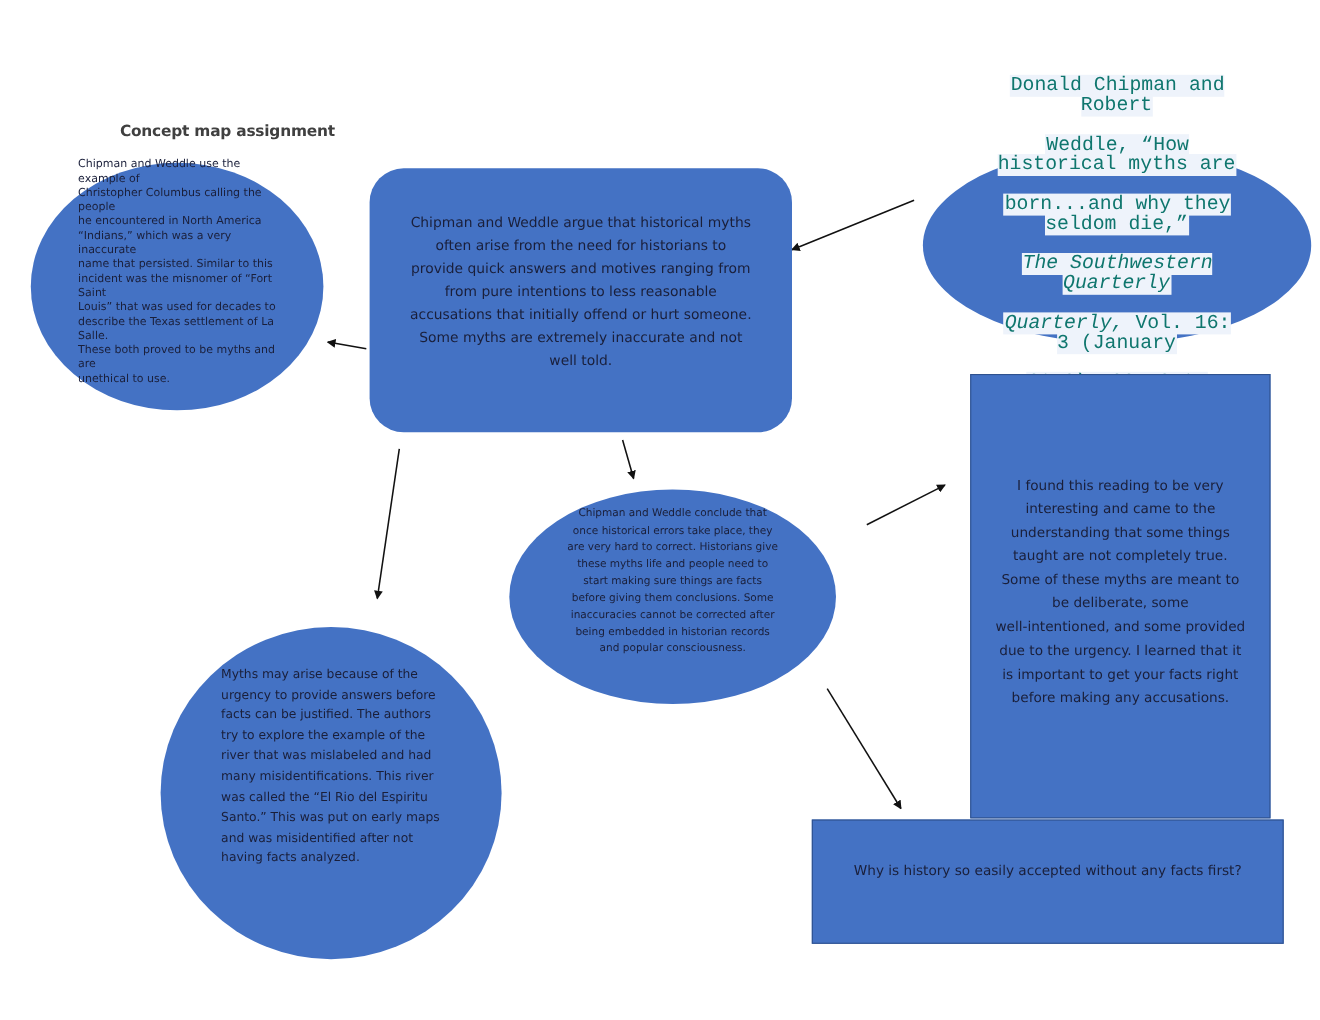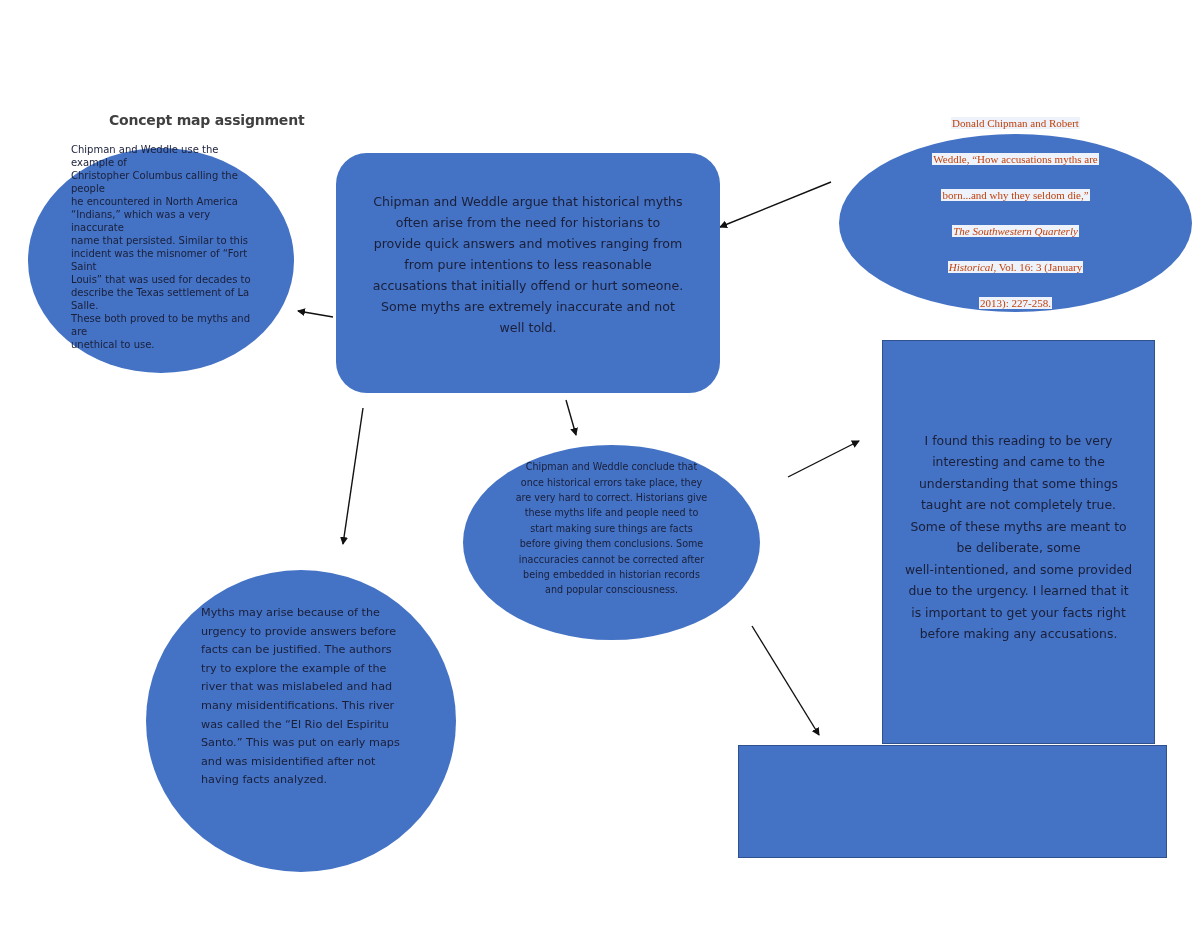--- a/index.html
+++ b/index.html
@@ -10,22 +10,22 @@
     .node { position: absolute; background: #4472c4; color: #1a1f3a;
             display: flex; align-items: center; justify-content: center; text-align: center;
             box-sizing: border-box; font-family: "DejaVu Sans", sans-serif; }
     .node .txt { white-space: pre-line; }
     .ellipse { border-radius: 50%; }
     #n-columbus { left: 28px; top: 148px; width: 266px; height: 225px; }
     #n-columbus .txt { text-align: left; font-size: 10px; line-height: 13px; width: 180px; margin-top: -28px; }
     #n-main { left: 336px; top: 153px; width: 384px; height: 240px; border-radius: 31px; }
     #n-main .txt { font-size: 12.6px; line-height: 21px; width: 360px; margin-top: -18px; }
     #n-citation { left: 839px; top: 134px; width: 353px; height: 178px; }
-    #n-citation .txt { font-family: Liberation Serif, serif; font-size: 11px; line-height: 18px;
-                       color: #c2410c; margin-top: -38px; width: 220px; }
+    #n-citation .txt { font-family: Liberation Mono, monospace; font-size: 18px; line-height: 18px;
+                       color: #0f766e; margin-top: -38px; width: 220px; }
     #n-citation .hl { background: #eef3fb; padding: 0 1px; }
     #n-citation .it { font-style: italic; }
     #n-conclude { left: 463px; top: 445px; width: 297px; height: 195px; }
     #n-conclude .txt { font-size: 9.6px; line-height: 15.4px; width: 230px; margin-top: -28px; }
     #n-reflect { left: 882px; top: 340px; width: 273px; height: 404px; border: 1px solid #2f528f; }
     #n-reflect .txt { font-size: 12.4px; line-height: 21.5px; width: 260px; margin-top: -10px; }
     #n-river { left: 146px; top: 570px; width: 310px; height: 302px; }
     #n-river .txt { text-align: left; font-size: 11.2px; line-height: 18.6px; width: 210px; margin-top: -48px; margin-left: 10px; }
     #n-questions { left: 738px; top: 745px; width: 429px; height: 113px; border: 1px solid #2f528f;
                    flex-direction: column; }
@@ -71,24 +71,24 @@
 provide quick answers and motives ranging from
 from pure intentions to less reasonable
 accusations that initially offend or hurt someone.
 Some myths are extremely inaccurate and not
 well told.</div>
 </div>
 
 <div class="node ellipse" id="n-citation">
   <div class="txt">
     <span class="hl">Donald Chipman and Robert</span><br>
-    <span class="hl">Weddle, “How accusations myths are</span><br>
+    <span class="hl">Weddle, “How historical myths are</span><br>
     <span class="hl">born...and why they seldom die,”</span><br>
     <span class="hl it">The Southwestern Quarterly</span><br>
-    <span class="hl"><span class="it">Historical,</span><span> Vol. 16: 3 (January</span></span><br>
+    <span class="hl"><span class="it">Quarterly,</span><span> Vol. 16: 3 (January</span></span><br>
     <span class="hl">2013): 227-258.</span>
   </div>
 </div>
 
 <div class="node ellipse" id="n-conclude">
   <div class="txt">Chipman and Weddle conclude that
 once historical errors take place, they
 are very hard to correct. Historians give
 these myths life and people need to
 start making sure things are facts
@@ -118,13 +118,14 @@
 try to explore the example of the
 river that was mislabeled and had
 many misidentifications. This river
 was called the “El Rio del Espiritu
 Santo.” This was put on early maps
 and was misidentified after not
 having facts analyzed.</div>
 </div>
 
 <div class="node" id="n-questions">
+  <div class="q q1 txt">Why is history so easily accepted without any facts first?</div>
 </div>
 
 </body></html>

